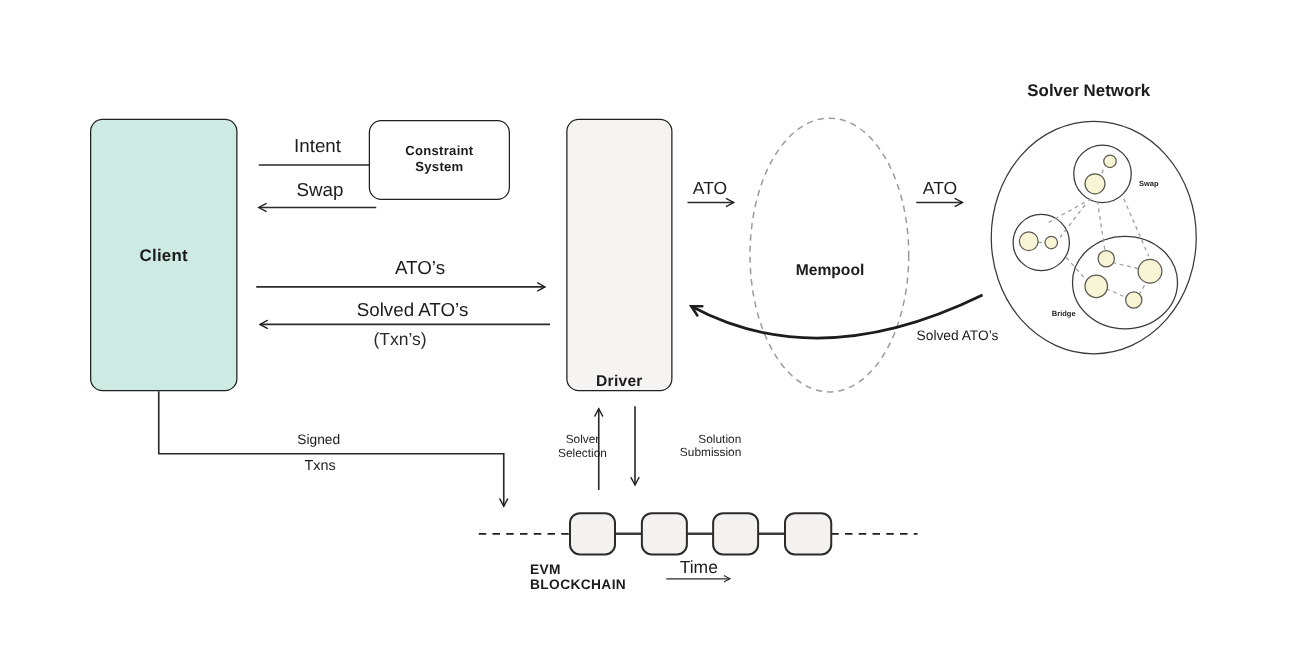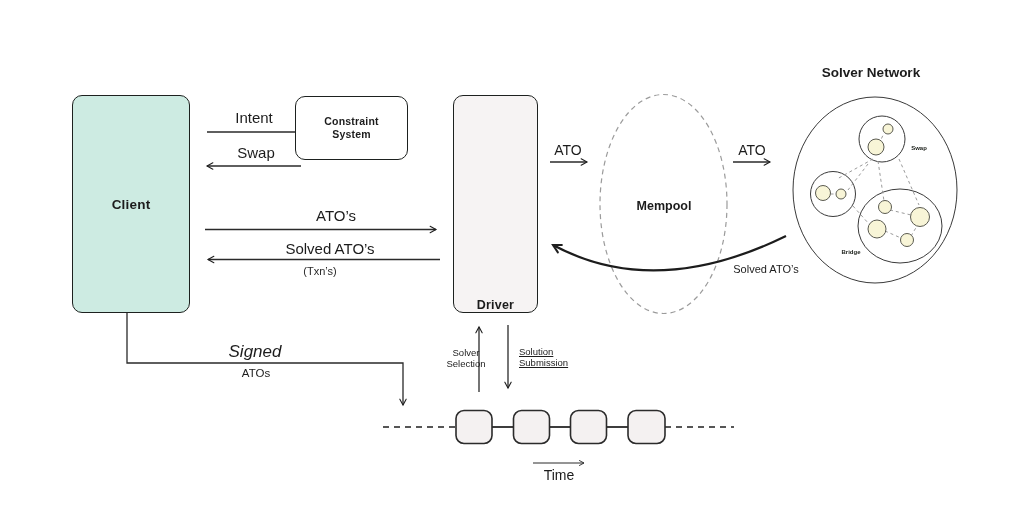--- a/index.html
+++ b/index.html
@@ -13,29 +13,29 @@
   .node-client{left:72px;top:95px;width:118px;height:218px;background:#cdebe2;}
   .node-constraint{left:295px;top:96px;width:113px;height:64px;background:#ffffff;border-width:1.5px;}
   .node-driver{left:453px;top:95px;width:85px;height:218px;background:#f6f3f3;align-items:flex-end;}
   .node-title{font-weight:700;letter-spacing:.2px;}
   .t-client{font-size:13.5px;}
   .t-constraint{font-size:10.5px;width:80px;line-height:1.25;}
   .t-driver{font-size:12.5px;}
   .lbl{position:absolute;transform:translate(-50%,-50%);white-space:nowrap;
        font-size:15px;color:#1c1c1c;}
   .lbl-small{font-size:14px;}
-  .lbl-tiny{font-size:11px;color:#2a2a2a;}
+  .lbl-tiny{font-size:14px;color:#2a2a2a;}
   .lbl-wrap{white-space:normal;}
   .lbl-topleft{transform:none;}
   .mempool-label{font-size:12.5px;font-weight:700;}
   .solver-title{font-size:13.5px;font-weight:700;}
   .cluster-label{font-size:6px;font-weight:700;color:#20241f;}
   .evm-label{font-size:11px;font-weight:700;line-height:1.12;letter-spacing:.3px;}
   .sel-label{font-size:9.5px;line-height:1.18;text-align:center;width:54px;}
-  .sub-label{font-size:9.5px;line-height:1.18;text-align:left;width:74px;text-decoration:underline;}
+  .sub-label{font-size:9.5px;line-height:1.18;text-align:right;width:74px;}
 </style>
 </head>
 <body>
 
 <div class="canvas">
 
   <svg class="layer" width="1035" height="522" viewBox="0 0 1035 522">
     <defs>
       <marker id="ah" viewBox="0 0 10 10" refX="8" refY="5" markerWidth="9" markerHeight="9" orient="auto" markerUnits="userSpaceOnUse">
         <path d="M1.5,1.5 L8,5 L1.5,8.5" fill="none" stroke="#1f1f1f" stroke-width="1.2" stroke-linecap="round"></path>
@@ -113,25 +113,26 @@
     <span class="node-title t-driver">Driver</span>
   </div>
 
   <div class="lbl" style="left:254px;top:117px;">Intent</div>
   <div class="lbl" style="left:256px;top:152px;">Swap</div>
   <div class="lbl" style="left:324px;top:215px;margin-left:12px;">ATO’s</div>
   <div class="lbl" style="left:330px;top:248px;">Solved ATO’s</div>
   <div class="lbl lbl-tiny" style="left:320px;top:271px;">(Txn’s)</div>
   <div class="lbl lbl-small" style="left:568px;top:150px;">ATO</div>
   <div class="lbl lbl-small" style="left:752px;top:150px;">ATO</div>
-  <div class="lbl" style="left:255px;top:352px;font-size:17px;font-style:italic;">Signed</div>
-  <div class="lbl" style="left:256px;top:373px;font-size:11.5px;">ATOs</div>
+  <div class="lbl" style="left:255px;top:352px;font-size:11px;">Signed</div>
+  <div class="lbl" style="left:256px;top:373px;font-size:11.5px;">Txns</div>
   <div class="lbl lbl-wrap sel-label" style="left:454px;top:358px;margin-left:12px;">Solver Selection</div>
   <div class="lbl lbl-wrap lbl-topleft sub-label" style="left:519px;top:346px;">Solution Submission</div>
   <div class="lbl" style="left:766px;top:269px;font-size:11px;">Solved ATO’s</div>
-  <div class="lbl lbl-small" style="left:559px;top:475px;">Time</div>
+  <div class="lbl lbl-small" style="left:559px;top:453px;">Time</div>
 
-  <div class="lbl mempool-label" style="left:664px;top:206px;">Mempool</div>
+  <div class="lbl mempool-label" style="left:664px;top:216px;">Mempool</div>
   <div class="lbl solver-title" style="left:871px;top:72px;">Solver Network</div>
   <div class="lbl cluster-label" style="left:919px;top:148px;">Swap</div>
   <div class="lbl cluster-label" style="left:851px;top:252px;">Bridge</div>
+  <div class="lbl lbl-wrap lbl-topleft evm-label" style="left:424px;top:450px;width:95px;">EVM BLOCKCHAIN</div>
 
 </div>
 
 </body></html>

